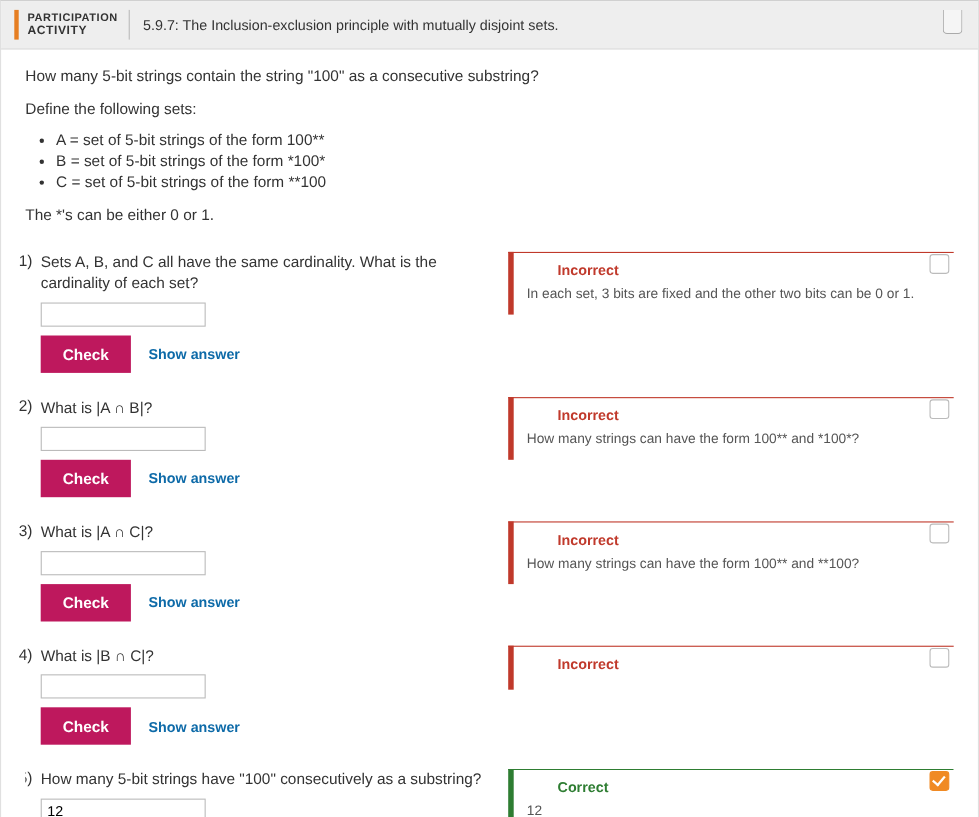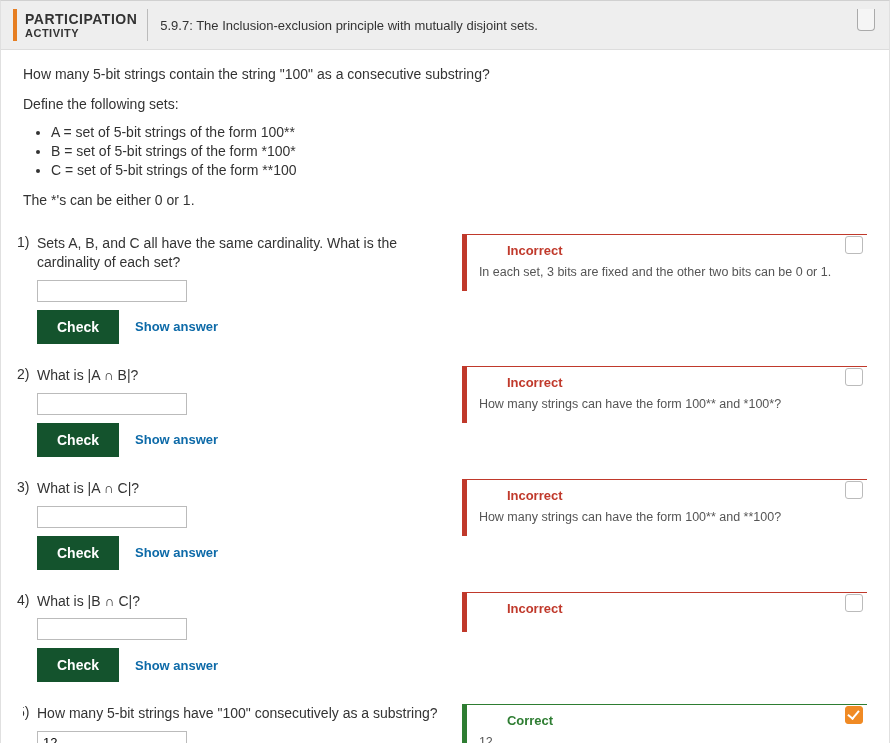--- a/index.html
+++ b/index.html
@@ -22,21 +22,21 @@
     padding: 8px 12px;
     border-bottom: 1px solid #ddd;
     position: relative;
   }
   .header-left {
     border-left: 4px solid #e67e22;
     padding: 2px 10px 2px 8px;
     border-right: 1px solid #bbb;
     margin-right: 12px;
   }
-  .header-left .l1 { font-size: 14px; font-weight: bold; letter-spacing: 0.5px; }
+  .header-left .l1 { font-size: 10px; font-weight: bold; letter-spacing: 0.5px; }
   .header-left .l2 { font-size: 11px; font-weight: bold; letter-spacing: 0.5px; }
   .header-title { font-size: 13px; color: #333; }
   .header-badge {
     position: absolute;
     right: 14px;
     top: 8px;
   }
   .shield {
     width: 18px; height: 22px;
     border: 1.5px solid #aaa;
@@ -75,21 +75,21 @@
     margin-left: 14px;
     width: 150px;
     height: 22px;
     border: 1px solid #bbb;
     padding: 2px 5px;
     font-size: 13px;
     margin-bottom: 8px;
   }
   .btnrow { margin-left: 14px; display: flex; align-items: center; gap: 16px; }
   .check-btn {
-    background: #14532d;
+    background: #be185d;
     color: #fff;
     border: none;
     padding: 9px 20px;
     font-size: 14px;
     font-weight: bold;
     cursor: pointer;
   }
   .show-ans {
     color: #0d6aa8;
     font-size: 13px;

